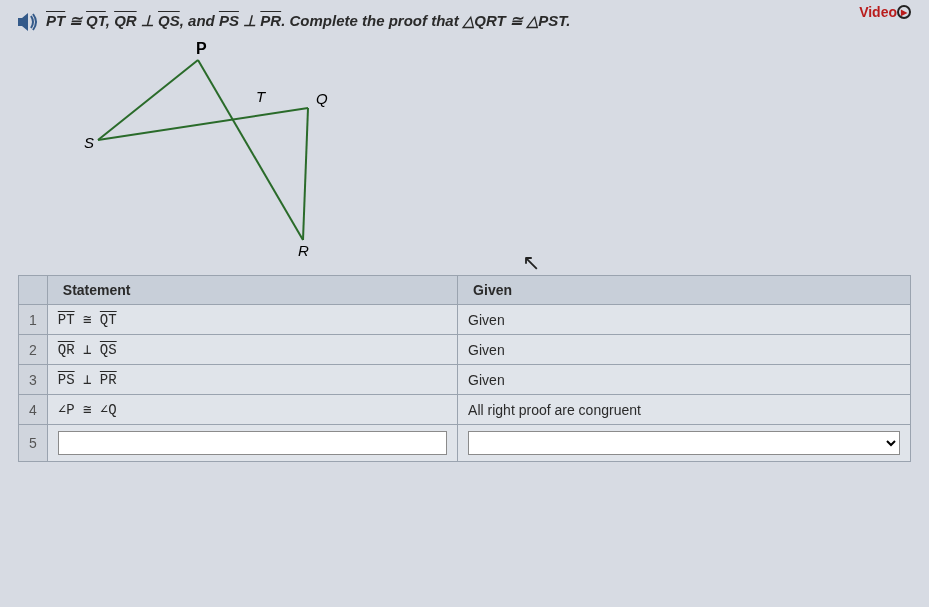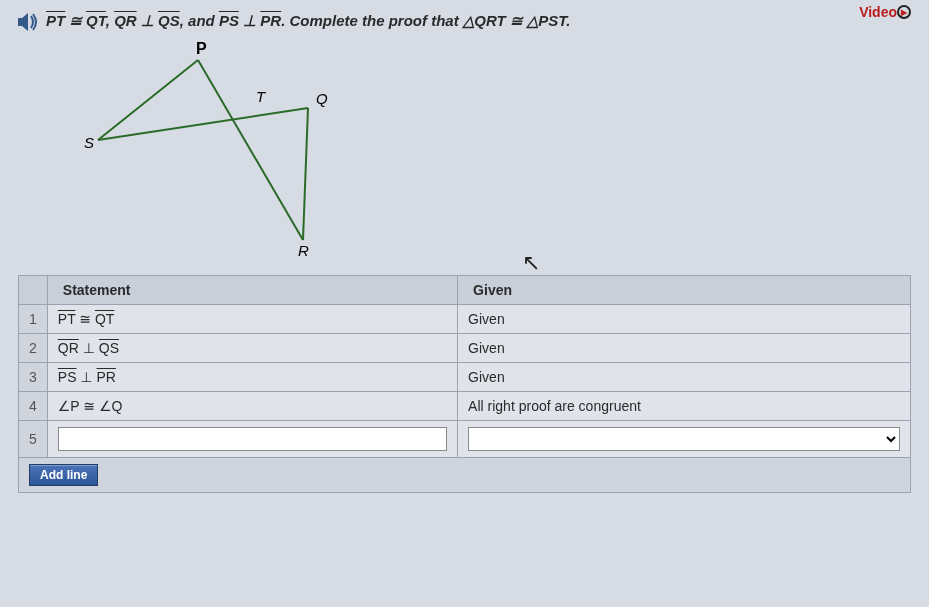--- a/index.html
+++ b/index.html
@@ -46,21 +46,21 @@
     background: #c8cfd9;
     font-weight: bold;
     padding-left: 15px;
   }
   td.rownum {
     width: 26px;
     text-align: center;
     color: #555;
     background: #d0d5dd;
   }
-  td.statement { width: 46%; font-family: Liberation Sans, sans-serif; margin-top: 14px; }
+  td.statement { width: 46%; font-family: Liberation Mono, monospace; margin-top: 14px; }
   td.reason { }
   .input-cell {
     background: #fff;
     border: 1px solid #8b8b8b;
     height: 24px;
     width: 100%;
     font-family: inherit;
     font-size: 14px;
     padding: 2px 6px;
   }
@@ -165,22 +165,17 @@
       <td class="rownum">5</td>
       <td class="statement">
         <input type="text" class="input-cell" value="" style="">
       </td>
       <td class="reason">
         <select class="select-cell">
           <option></option>
         </select>
       </td>
     </tr>
-    <tr>
-      <td colspan="3" class="addline-row" style="background:#d0d5dd;">
-        <button class="add-line-btn">Add line</button>
-      </td>
-    </tr>
   </tfoot>
 </table>
 
 
 
 
 </body></html>

